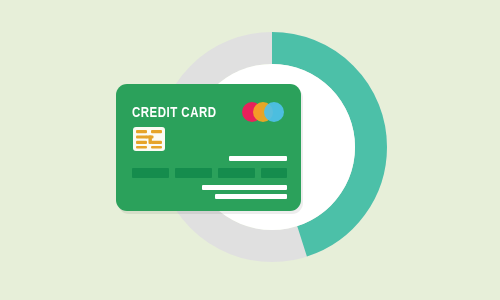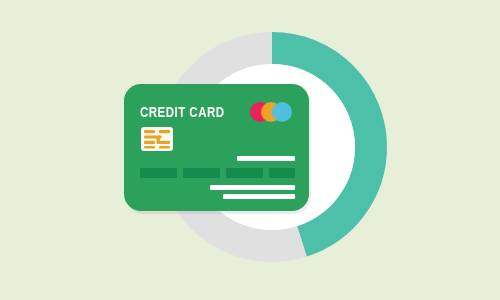--- a/index.html
+++ b/index.html
@@ -29,26 +29,26 @@
   }
   #donut-svg {
     display: block;
     width: 230px;
     height: 230px;
   }
 
   
   #card {
     position: absolute;
-    left: 124px;
+    left: 116px;
     top: 84px;
     width: 185px;
     height: 127px;
     background: #2ba15b;
-    border-radius: 17px;
+    border-radius: 11px;
     box-shadow: 2px 3px 0 rgba(0,0,0,0.07);
   }
 
   .card-title {
     position: absolute;
     left: 16px;
     top: 21px;
     color: #ffffff;
     font-family: "Liberation Sans", sans-serif;
     font-size: 14px;

